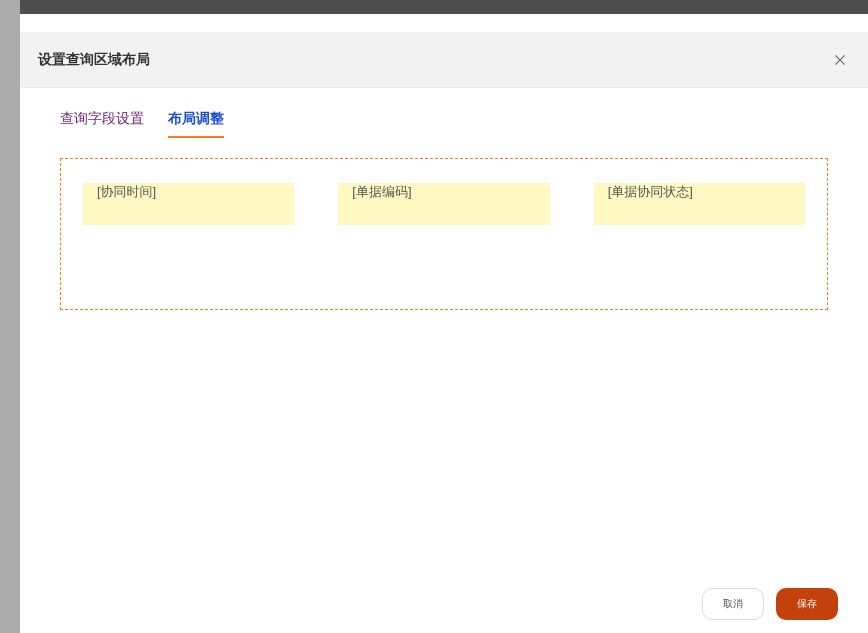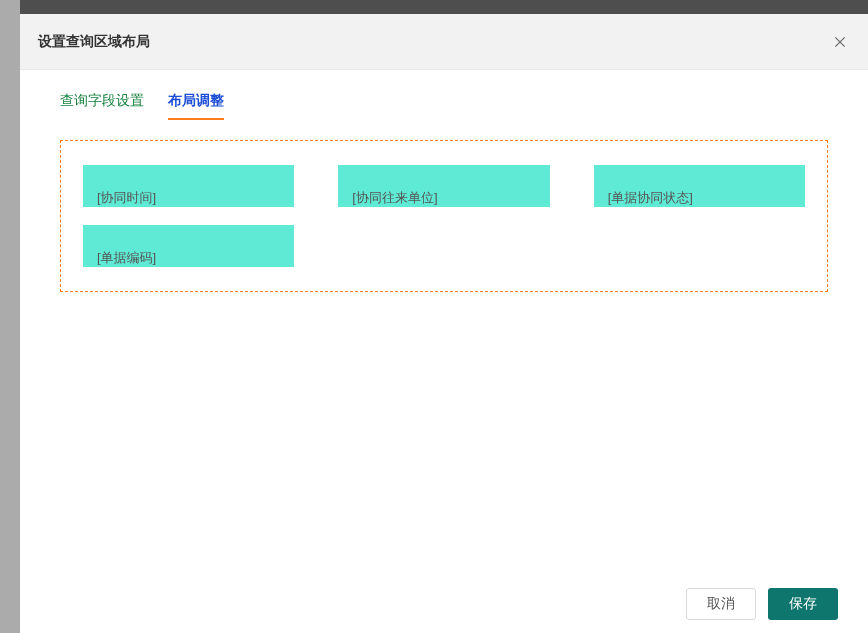--- a/index.html
+++ b/index.html
@@ -42,20 +42,21 @@
       flex-direction: column;
     }
     .modal-header {
       height: 56px;
       background: #f2f2f2;
       display: flex;
       align-items: center;
       justify-content: space-between;
       padding: 0 18px;
       border-bottom: 1px solid #e8e8e8;
+      margin-top: 18px;
     }
     .modal-title {
       font-size: 14px;
       color: #333;
       font-weight: bold;
     }
     .close-btn {
       width: 20px;
       height: 20px;
       display: flex;
@@ -73,76 +74,76 @@
       padding: 22px 40px 0 40px;
       overflow: auto;
     }
     .tabs {
       display: flex;
       gap: 24px;
       margin-bottom: 20px;
     }
     .tab {
       font-size: 14px;
-      color: #15803d;
+      color: #701a75;
       padding-bottom: 8px;
       cursor: pointer;
       border-bottom: 2px solid transparent;
     }
     .tab.active {
       color: #1d4ed8;
       font-weight: bold;
       border-bottom: 2px solid #ff7a1a;
     }
     .layout-area {
       border: 1px dashed #ff7a1a;
       padding: 24px 22px;
       min-height: 152px;
     }
     .layout-grid {
       display: grid;
       grid-template-columns: repeat(3, 1fr);
       gap: 18px 44px;
     }
     .field-block {
-      background: #5eead4;
+      background: #fef9c3;
       height: 42px;
       display: flex;
-      align-items: flex-end;
+      align-items: flex-start;
       padding: 0 14px;
       font-size: 13px;
       color: #555;
       cursor: move;
     }
     .modal-footer {
       height: 58px;
       display: flex;
       align-items: center;
       justify-content: flex-end;
       padding: 0 30px;
       gap: 12px;
     }
     .btn {
       height: 32px;
       padding: 0 20px;
-      font-size: 14px;
-      border-radius: 3px;
+      font-size: 10px;
+      border-radius: 10px;
       cursor: pointer;
       display: inline-flex;
       align-items: center;
       justify-content: center;
       border: 1px solid transparent;
     }
     .btn-default {
       background: #fff;
       border: 1px solid #d9d9d9;
       color: #555;
     }
     .btn-primary {
-      background: #0f766e;
+      background: #c2410c;
       color: #fff;
     }
   </style>
 </head>
 <body>
 
 <div class="page-behind"></div>
 <div class="modal-backdrop"></div>
 
 <div class="modal">
@@ -160,27 +161,24 @@
       <div class="tab">查询字段设置</div>
       <div class="tab active">布局调整</div>
     </div>
 
     <div class="layout-area">
       <div class="layout-grid">
         <div class="field-block">
           <span>[协同时间]</span>
         </div>
         <div class="field-block">
-          <span>[协同往来单位]</span>
+          <span>[单据编码]</span>
         </div>
         <div class="field-block">
           <span>[单据协同状态]</span>
-        </div>
-        <div class="field-block">
-          <span>[单据编码]</span>
         </div>
       </div>
     </div>
   </div>
 
   <div class="modal-footer">
     <div class="btn btn-default">取消</div>
     <div class="btn btn-primary">保存</div>
   </div>
 </div>

